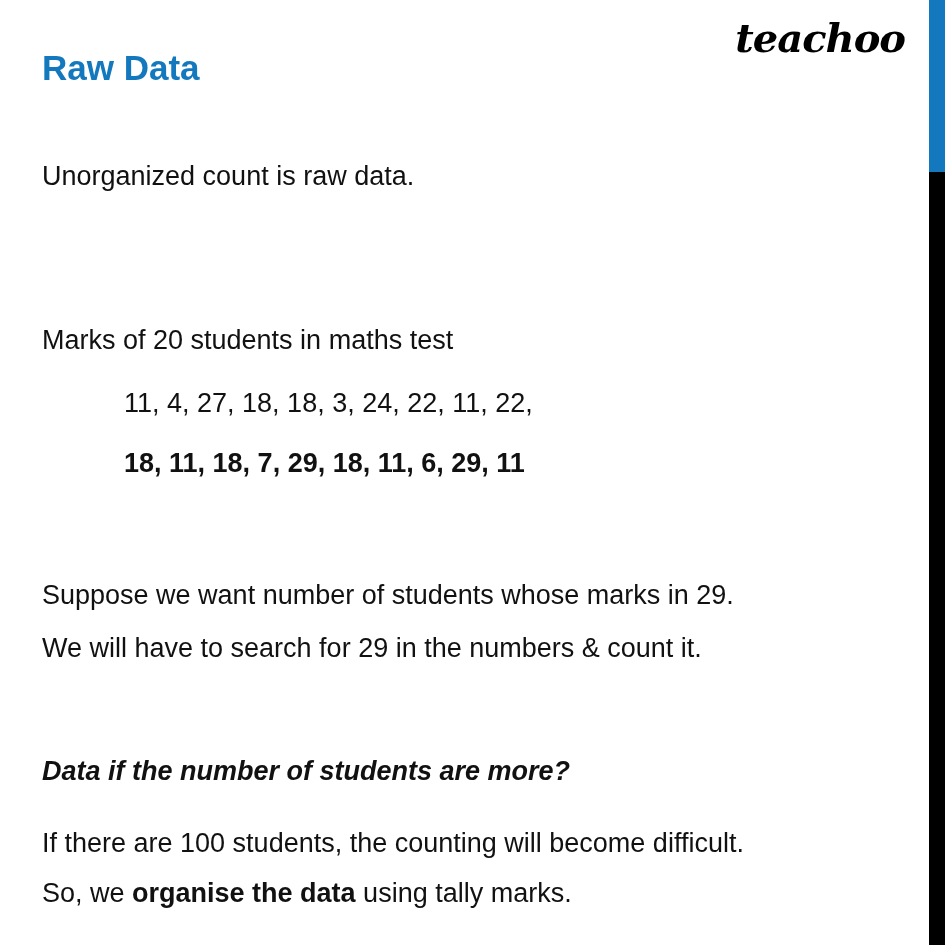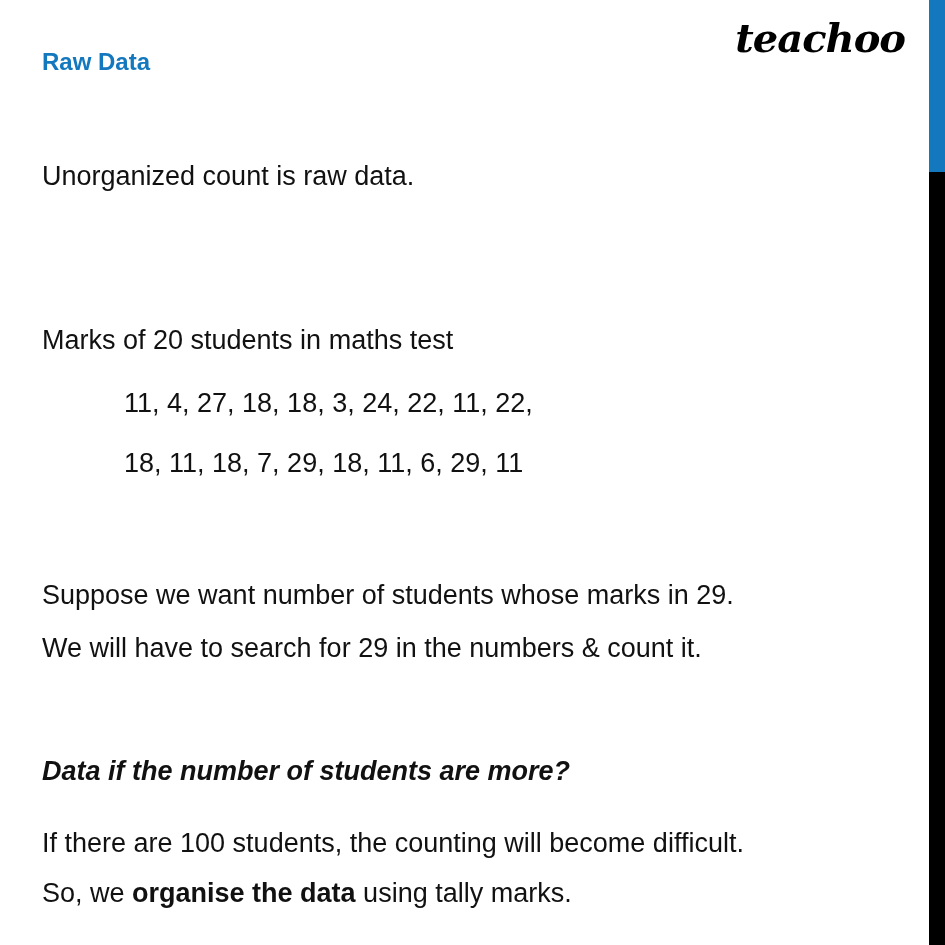--- a/index.html
+++ b/index.html
@@ -22,21 +22,21 @@
     font-weight: bold;
     font-size: 40px;
     letter-spacing: -1px;
     color: #000000;
   }
 
   .page-title {
     position: absolute;
     left: 42px;
     top: 48px;
-    font-size: 24px;
+    font-size: 35px;
     font-weight: bold;
     color: #1478be;
   }
 
   .line {
     position: absolute;
     left: 42px;
     font-size: 27px;
     color: #111111;
     white-space: nowrap;
@@ -47,21 +47,21 @@
 
   .accent-bar { position: absolute; right: 0; width: 16px; }
   .accent-bar.blue { top: 0; height: 172px; }
   .accent-bar.black { top: 172px; height: 773px; }
 
   
   .l-intro      { top: 161px; }
   .l-example    { top: 265px; }
   .l-marks      { top: 325px; }
   .l-data1      { top: 388px; }
-  .l-data2      { top: 448px; }
+  .l-data2      { top: 448px; font-weight: bold; }
   .l-suppose    { top: 580px; }
   .l-search     { top: 633px; text-align: right; }
   .l-question   { top: 756px; }
   .l-difficulty { top: 816px; margin-top: 12px; }
   .l-conclusion { top: 878px; }
 </style>
 </head>
 <body>
 
 <div class="slide">

